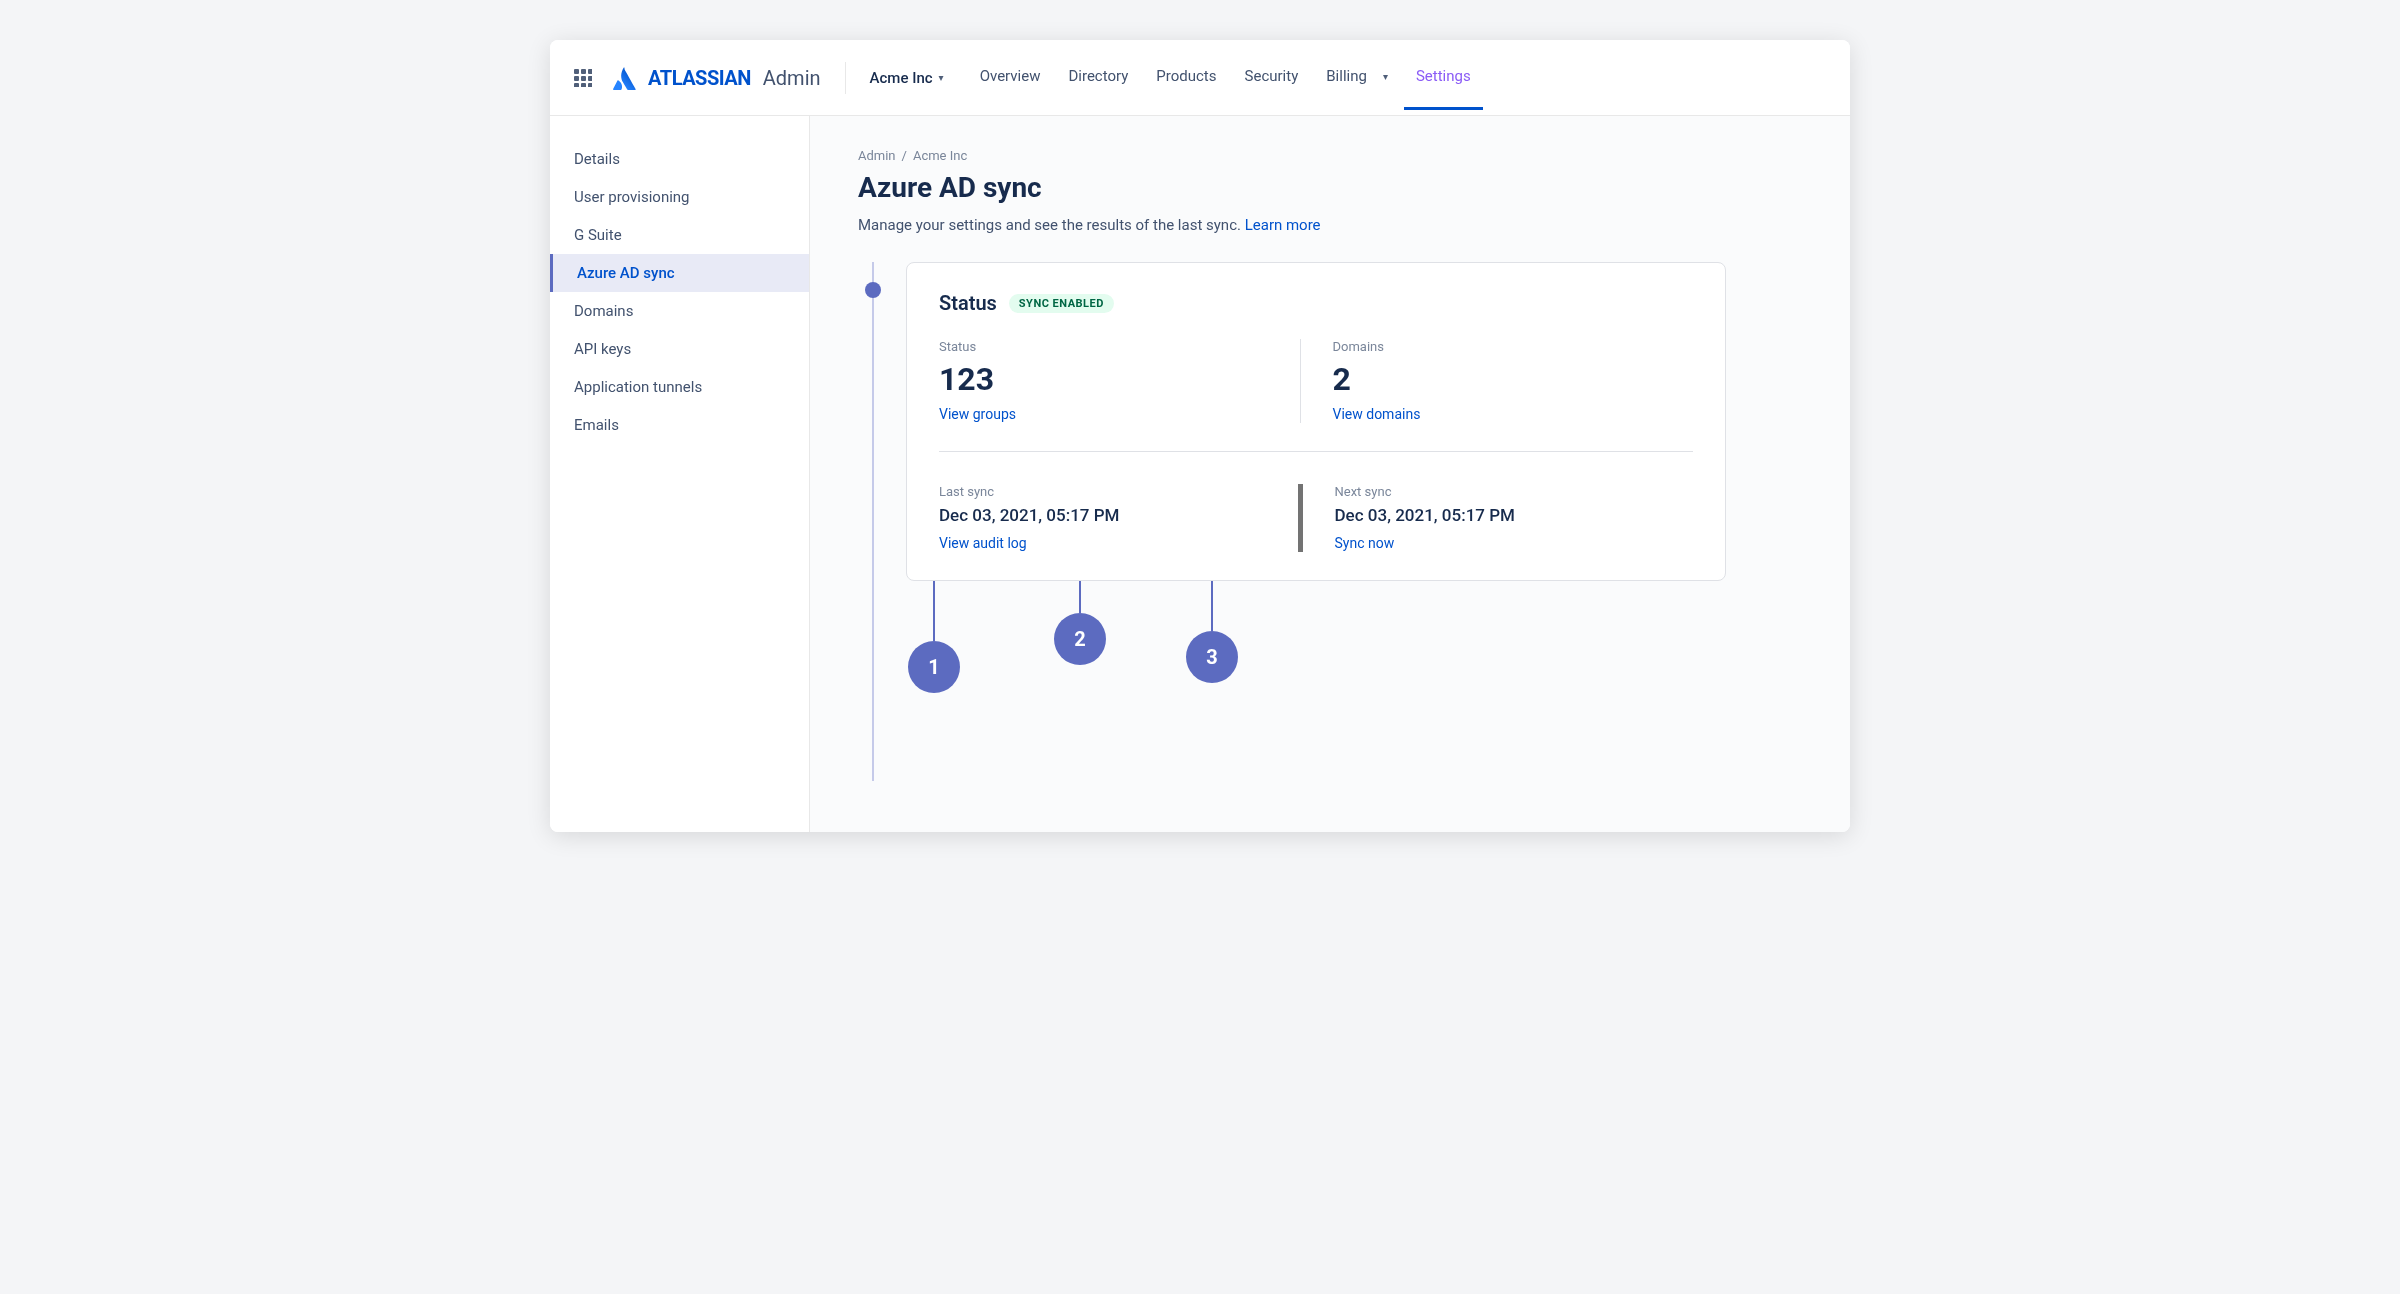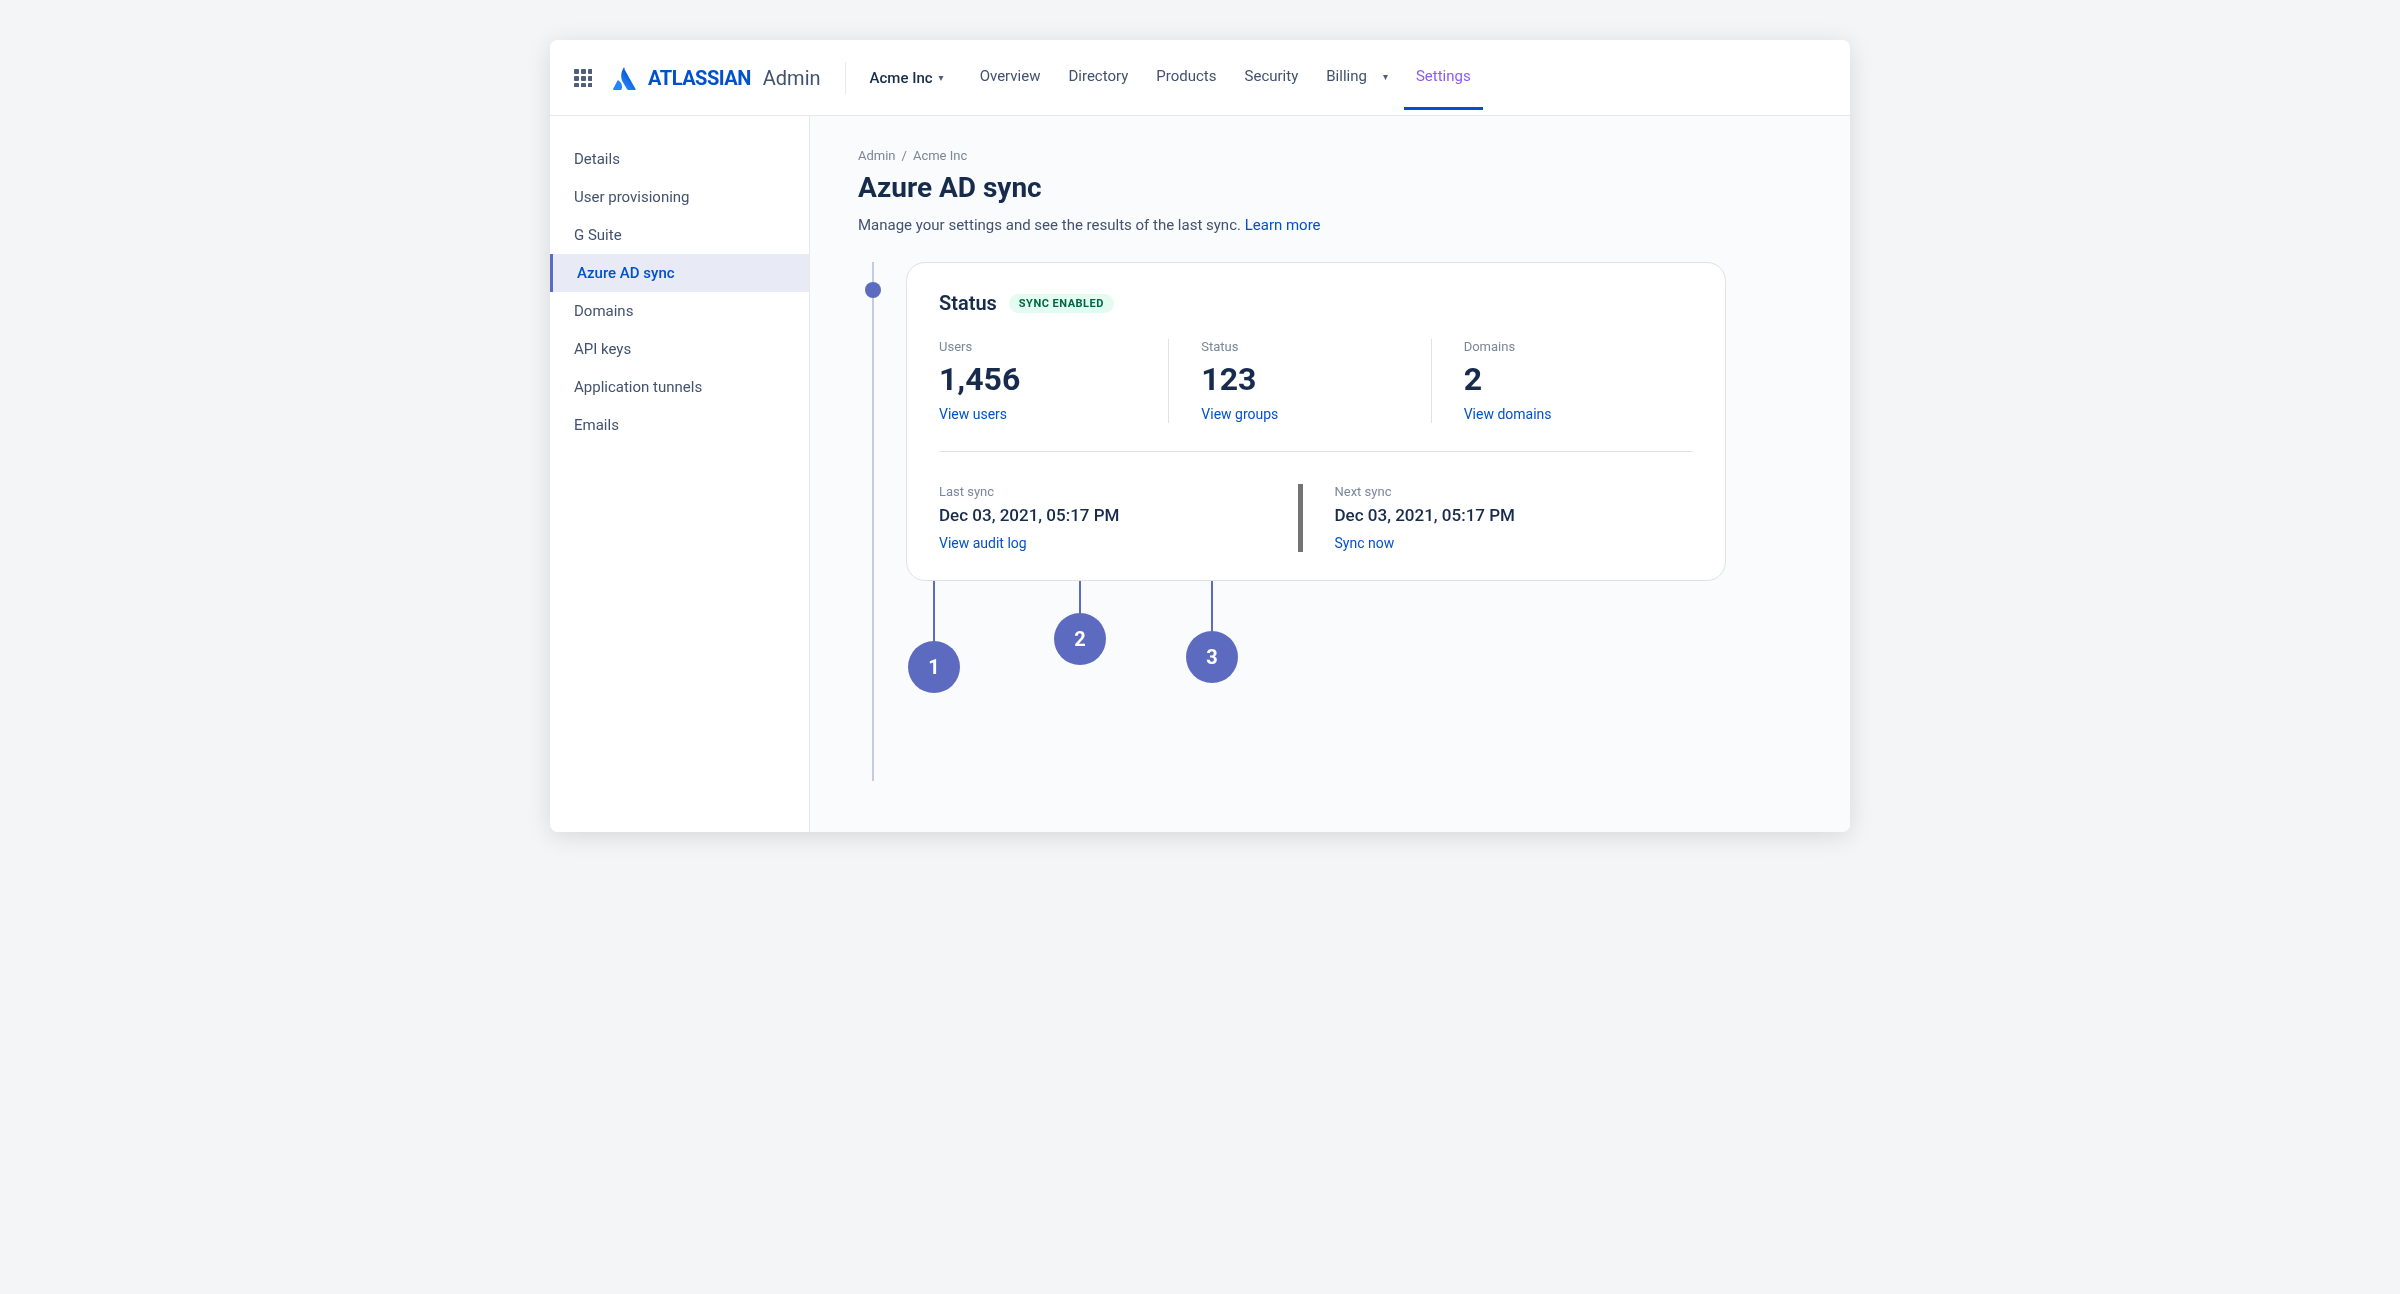--- a/index.html
+++ b/index.html
@@ -165,21 +165,21 @@
     }
     .page-description a {
       color: #0052cc;
       text-decoration: none;
     }
 
     
     .card {
       background: #fff;
       border: 1px solid #dfe1e6;
-      border-radius: 19px;
+      border-radius: 8px;
       padding: 28px 32px;
       max-width: 820px;
       position: relative;
     }
 
     
     .status-header {
       display: flex;
       align-items: center;
       gap: 12px;
@@ -392,25 +392,20 @@
 
         <div class="card">
 
           <div class="status-header">
             <span class="status-label">Status</span>
             <span class="sync-badge">SYNC ENABLED</span>
           </div>
 
           <div class="stats-row">
             <div class="stat-item">
-              <div class="stat-label">Users</div>
-              <div class="stat-value">1,456</div>
-              <a class="stat-link">View users</a>
-            </div>
-            <div class="stat-item">
               <div class="stat-label">Status</div>
               <div class="stat-value">123</div>
               <a class="stat-link">View groups</a>
             </div>
             <div class="stat-item">
               <div class="stat-label">Domains</div>
               <div class="stat-value">2</div>
               <a class="stat-link">View domains</a>
             </div>
           </div>

